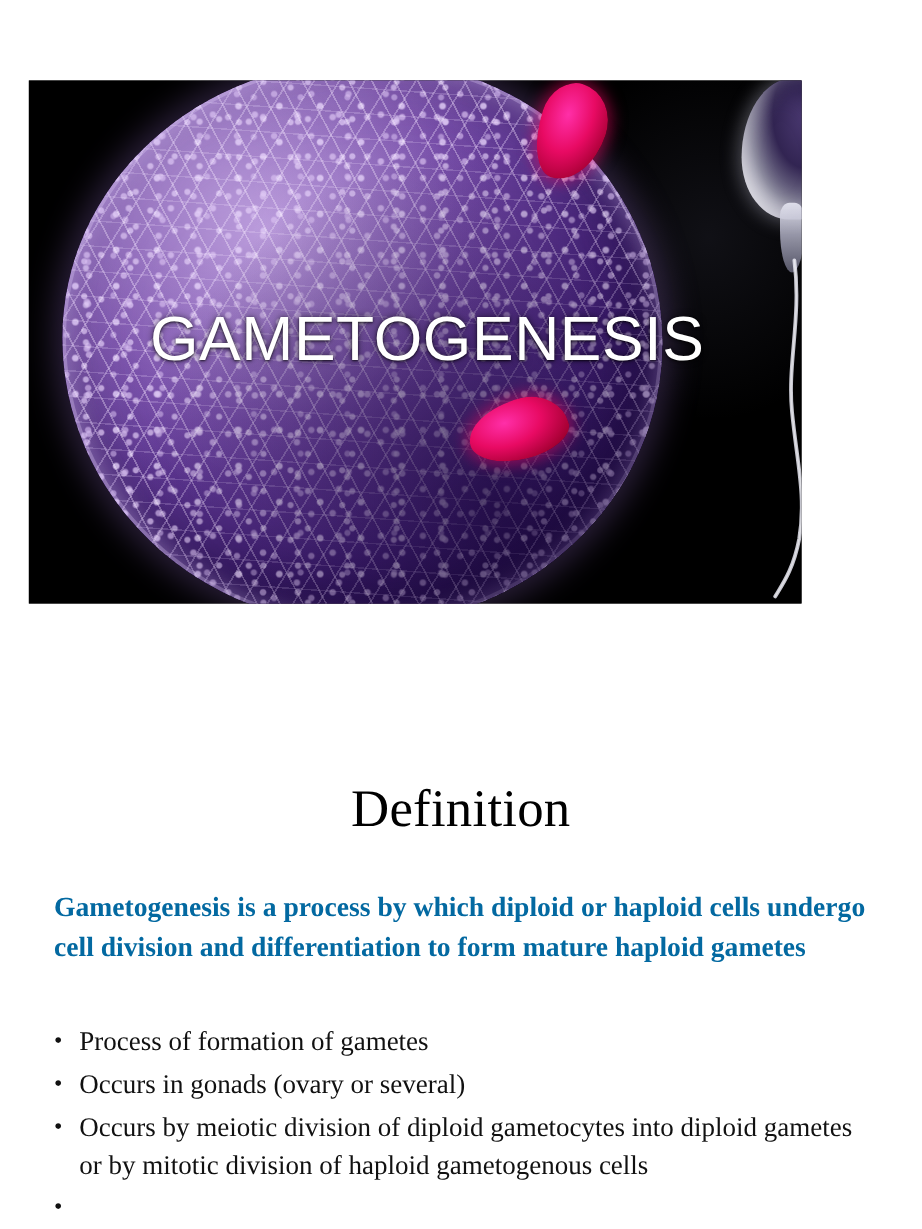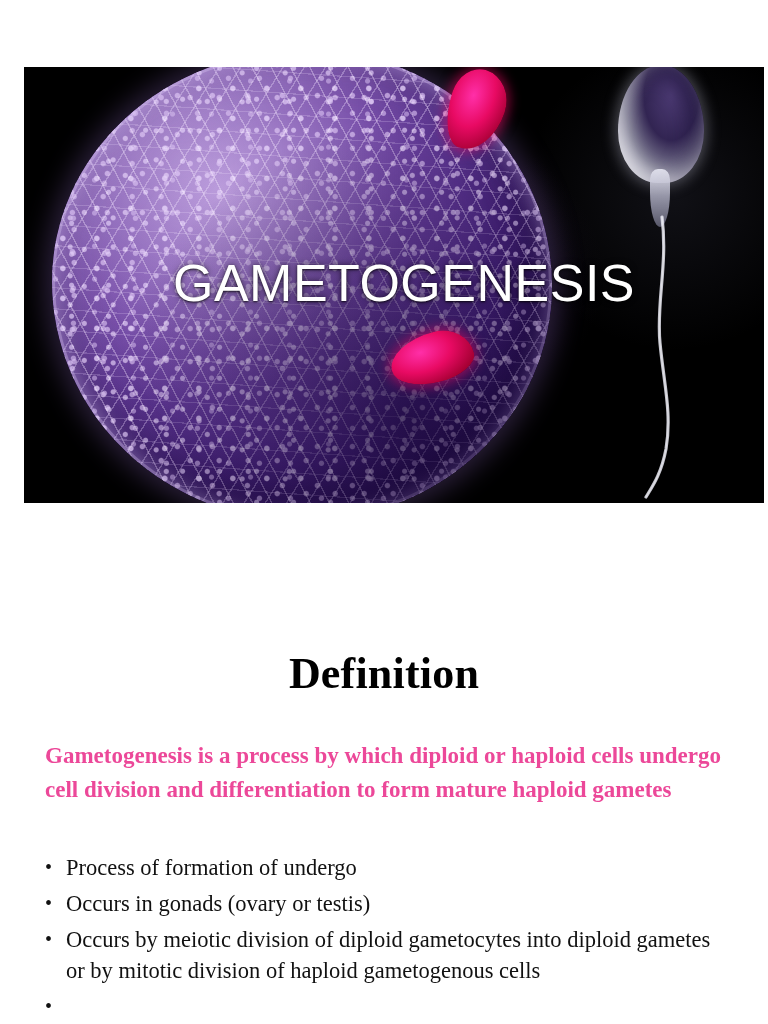--- a/index.html
+++ b/index.html
@@ -22,21 +22,21 @@
     position: absolute;
     inset: 0;
     background: #ffffff;
   }
 
   
   .hero {
     position: absolute;
     left: 24px;
     top: 67px;
-    width: 740px;
+    width: 644px;
     height: 436px;
     background: #000000;
     overflow: hidden;
   }
 
   
   .hero-bg {
     position: absolute;
     inset: 0;
     background:
@@ -205,34 +205,34 @@
 
   
   .section-heading {
     position: absolute;
     left: 0;
     right: 0;
     top: 619px;
     text-align: center;
     font-family: "Liberation Serif", "DejaVu Serif", serif;
     font-size: 44px;
-    font-weight: 700;
+    font-weight: 400;
     color: #000000;
     letter-spacing: 0.2px;
   }
 
   .definition-paragraph {
     position: absolute;
     left: 45px;
     top: 716px;
     width: 676px;
     font-family: "Liberation Serif", "DejaVu Serif", serif;
     font-size: 23px;
     font-weight: bold;
-    color: #ec4899;
+    color: #0369a1;
     line-height: 34px;
     text-align: justify;
     text-justify: inter-word;
   }
 
   .bullet-list {
     position: absolute;
     left: 42px;
     top: 852px;
     width: 690px;
@@ -288,25 +288,25 @@
     <figcaption class="hero-title">GAMETOGENESIS</figcaption>
   </figure>
 
   <h1 class="section-heading">Definition</h1>
 
   <p class="definition-paragraph">Gametogenesis is a process by which diploid or haploid cells undergo cell division and differentiation to form mature haploid gametes</p>
 
   <ul class="bullet-list">
     <li>
       <span class="dot">•</span>
-      <span>Process of formation of undergo</span>
+      <span>Process of formation of gametes</span>
     </li>
     <li>
       <span class="dot">•</span>
-      <span>Occurs in gonads (ovary or testis)</span>
+      <span>Occurs in gonads (ovary or several)</span>
     </li>
     <li>
       <span class="dot">•</span>
       <span>Occurs by meiotic division of diploid gametocytes into diploid gametes or by mitotic division of haploid gametogenous cells</span>
     </li>
     <li>
       <span class="dot">•</span>
     </li>
   </ul>
 

